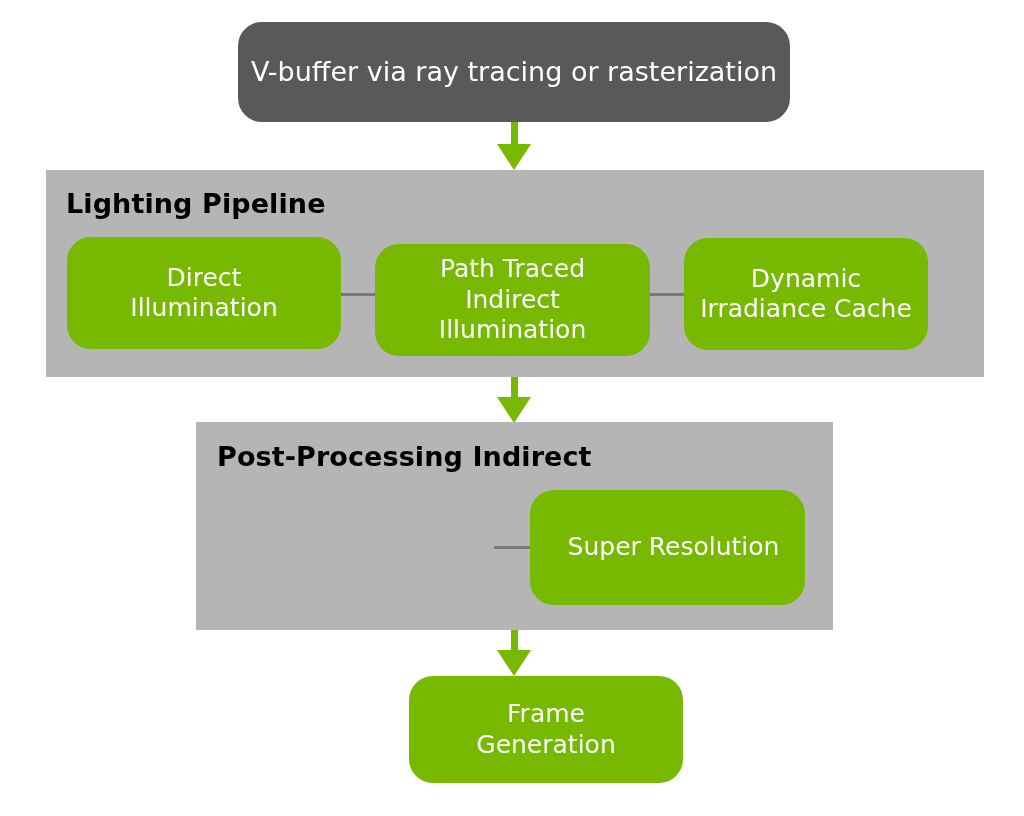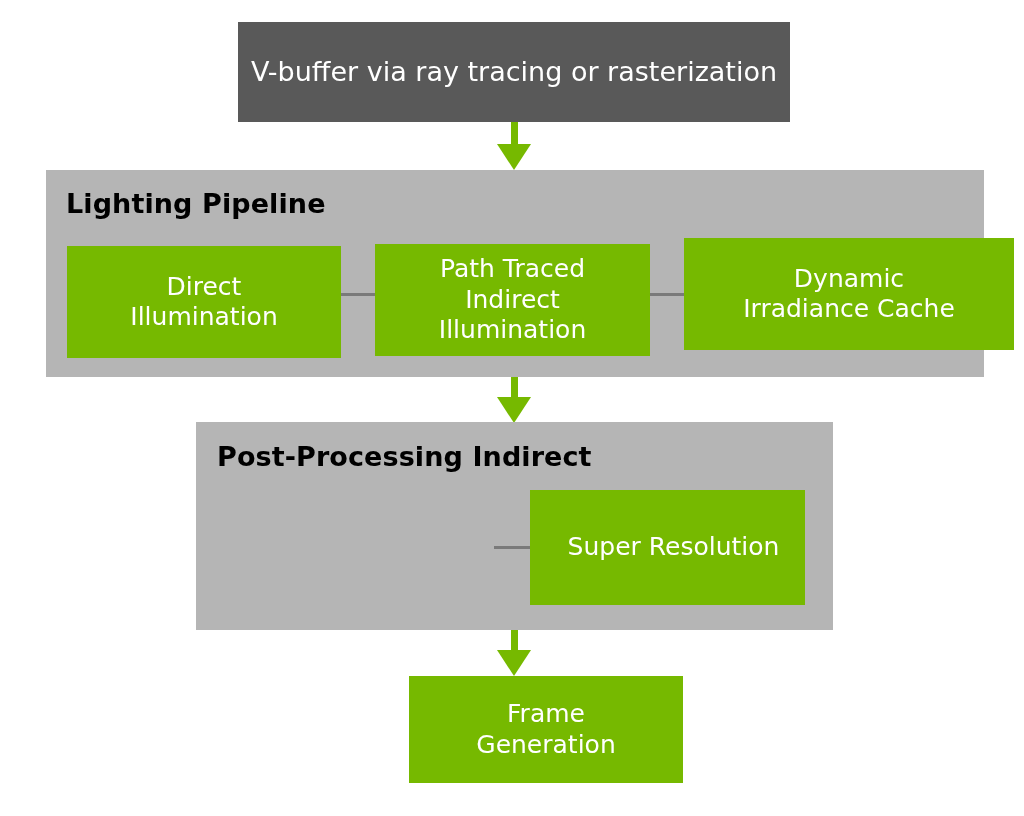--- a/index.html
+++ b/index.html
@@ -24,20 +24,21 @@
   .node {
     position: absolute;
     display: flex;
     align-items: center;
     justify-content: center;
     text-align: center;
     box-sizing: border-box;
     color: #ffffff;
     line-height: 1.22;
     white-space: pre-line;
+    border-radius: 24px;
   }
   .node.dark {
     background: #595959;
     font-size: 27px;
     font-weight: 400;
   }
   .node.green {
     background: #76b900;
     font-size: 25px;
     font-weight: 400;
@@ -97,28 +98,28 @@
     <div class="head" style="top:22px;"></div>
   </div>
 
   <div class="group" style="left:46px; top:170px; width:938px; height:207px;">
   </div>
   <div class="group-title" style="left:66px; top:188px;text-align:center;">Lighting Pipeline</div>
 
   <div class="hconn" style="left:341px; top:293px; width:34px;"></div>
   <div class="hconn" style="left:650px; top:293px; width:34px;"></div>
 
-  <div class="node green" style="left:67px; top:246px; width:274px; height:112px;">Direct
+  <div class="node green" style="left:67px; top:237px; width:274px; height:112px;">Direct
 Illumination</div>
 
   <div class="node green" style="left:375px; top:244px; width:275px; height:112px;">Path Traced
 Indirect
 Illumination</div>
 
-  <div class="node green" style="left:684px; top:238px; width:330px; height:112px;">Dynamic
+  <div class="node green" style="left:684px; top:238px; width:244px; height:112px;">Dynamic
 Irradiance Cache</div>
 
   <div class="arrow" style="left:497px; top:377px; height:46px;">
     <div class="shaft" style="height:22px;"></div>
     <div class="head" style="top:20px;"></div>
   </div>
 
   <div class="group" style="left:196px; top:422px; width:637px; height:208px;">
   </div>
   <div class="group-title" style="left:217px; top:441px;">Post-Processing Indirect</div>

